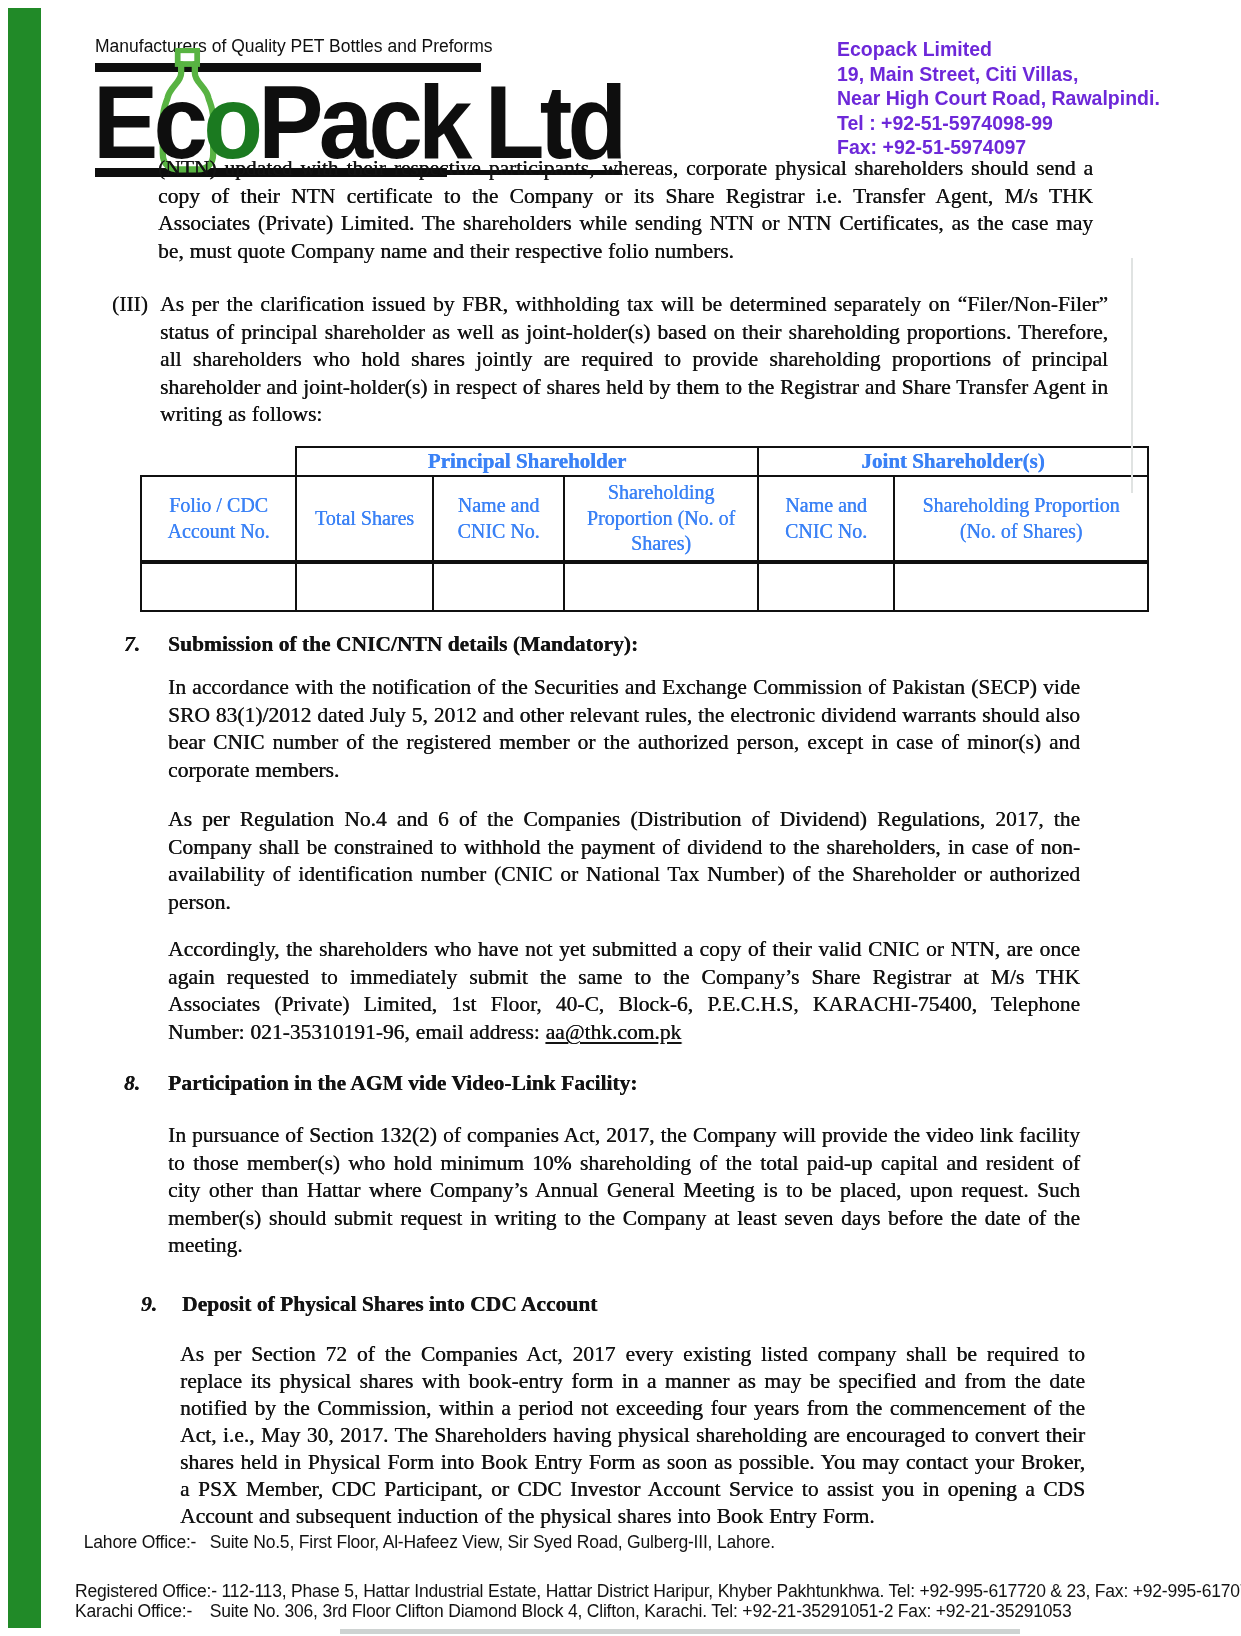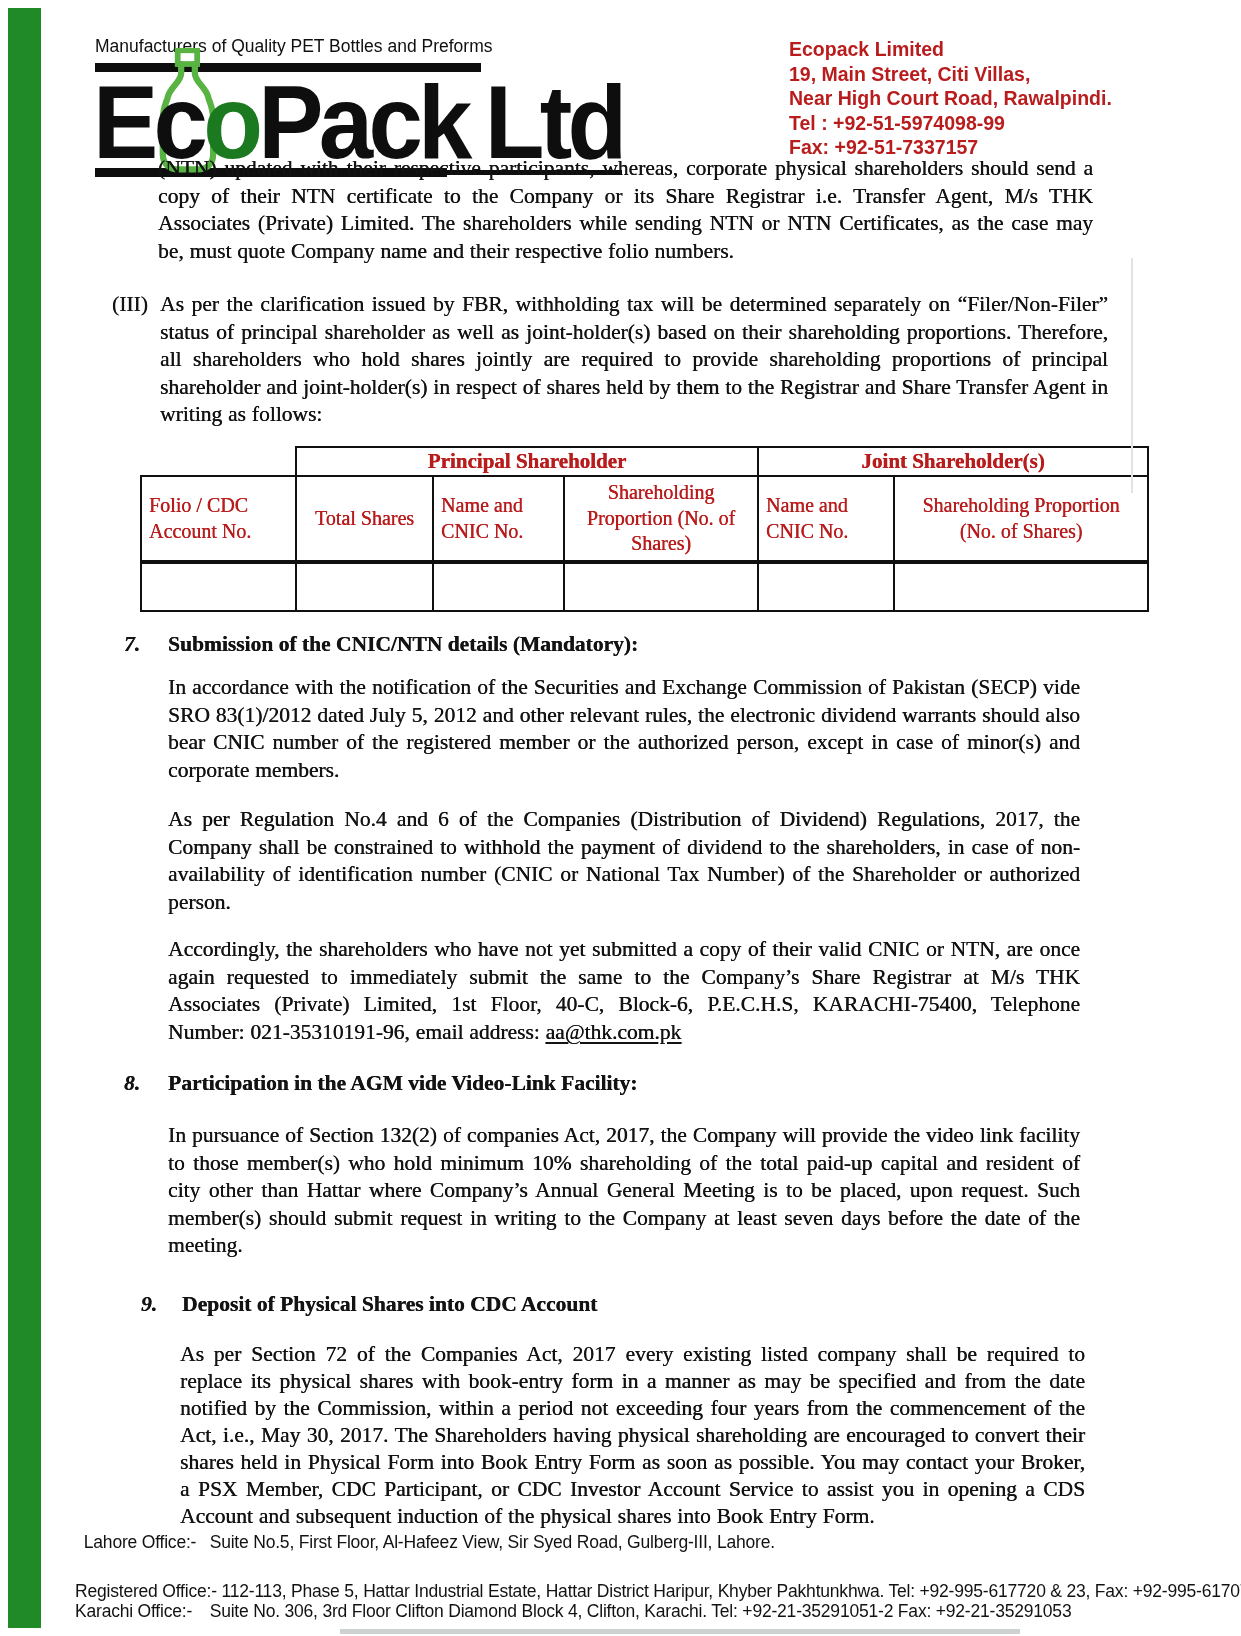--- a/index.html
+++ b/index.html
@@ -7,33 +7,33 @@
         font-family:"Liberation Serif",serif;color:#131313;}
   .abs{position:absolute;}
   .bar{position:absolute;background:#0e0e0e;}
   .ink{text-shadow:0.35px 0 0 currentColor;}
   .just{text-align:justify;}
   .para{font-size:21.5px;line-height:27.6px;word-spacing:0.5px;}
   .head{font-size:21.5px;font-weight:bold;}
   .secnum{font-size:21.5px;font-weight:bold;font-style:italic;}
   
   .tagline{font-family:"Liberation Sans",sans-serif;font-size:17.5px;color:#0f0f0f;}
-  .addr{font-family:"Liberation Sans",sans-serif;font-weight:bold;font-size:19.5px;line-height:24.5px;color:#b91c1c;}
+  .addr{font-family:"Liberation Sans",sans-serif;font-weight:bold;font-size:19.5px;line-height:24.5px;color:#6d28d9;margin-left:48px;}
   .logo-row{font-family:"Liberation Sans",sans-serif;font-weight:bold;font-size:104px;line-height:92px;
             letter-spacing:-5px;white-space:nowrap;transform:scaleX(0.94);transform-origin:left center;color:#0e0e0e;}
   .logo-o{color:#1b7a20;}
   .logo-ltd{margin-left:18px;}
   
-  .shtable{border-collapse:collapse;table-layout:fixed;font-size:20px;line-height:1.28;color:#b91c1c;padding-left:36px;}
+  .shtable{border-collapse:collapse;table-layout:fixed;font-size:20px;line-height:1.28;color:#3b82f6;padding-left:36px;}
   .shtable th,.shtable td{border:2.5px solid #101010;font-weight:normal;padding:2px 7px;vertical-align:middle;}
   .shtable .nocell{border:none;background:transparent;}
   .shtable .ghead{font-weight:bold;font-size:21px;text-align:center;height:27px;padding:0 4px;}
   .shtable .hrow th{height:79px;border-bottom-width:4px;}
   .shtable .erow td{height:42px;}
-  .al{text-align:left;margin-top:28px;} .ac{text-align:center;}
+  .al{text-align:center;margin-top:28px;} .ac{text-align:center;}
   
   .foot{font-family:"Liberation Sans",sans-serif;font-size:17.5px;letter-spacing:-0.2px;color:#121212;white-space:nowrap;}
   .foot .flabel{display:inline-block;}
   .foot .w1{width:130px;}
   .email{text-decoration:underline;text-underline-offset:3px;}
   .artifact{position:absolute;background:#e0e3e2;}
 </style>
 </head>
 <body>
 
@@ -54,21 +54,21 @@
 
   <div class="abs logo-row" style="left:93px;top:76px;">
     <span>Ec</span><span class="logo-o">o</span><span>Pack</span><span class="logo-ltd">Ltd</span>
   </div>
 
   <div class="abs addr" style="left:789px;top:37px;">
     <div>Ecopack Limited</div>
     <div>19, Main Street, Citi Villas,</div>
     <div>Near High Court Road, Rawalpindi.</div>
     <div>Tel : +92-51-5974098-99</div>
-    <div>Fax: +92-51-7337157</div>
+    <div>Fax: +92-51-5974097</div>
   </div>
 
   <div class="abs para just ink" style="left:158px;top:155px;width:935px;">(NTN)  updated with their respective participants, whereas, corporate physical shareholders should send a copy of their  NTN certificate to the Company or its Share Registrar i.e. Transfer Agent, M/s THK Associates (Private) Limited.  The shareholders while sending NTN or NTN Certificates, as the case may be, must quote Company name and their  respective folio numbers.</div>
 
   <div class="abs para ink" style="left:112px;top:291px;">(III)</div>
   <div class="abs para just ink" style="left:160px;top:291px;width:948px;">As per the clarification issued by FBR, withholding tax will be determined separately on “Filer/Non-Filer”  status of principal shareholder as well as joint-holder(s) based on their shareholding proportions. Therefore, all  shareholders who hold shares jointly are required to provide shareholding proportions of principal shareholder  and joint-holder(s) in respect of shares held by them to the Registrar and Share Transfer Agent in writing as follows:</div>
 
   <table class="abs shtable ink" style="left:140px;top:446px;width:1007px;">
     <colgroup>
       <col style="width:155px">

